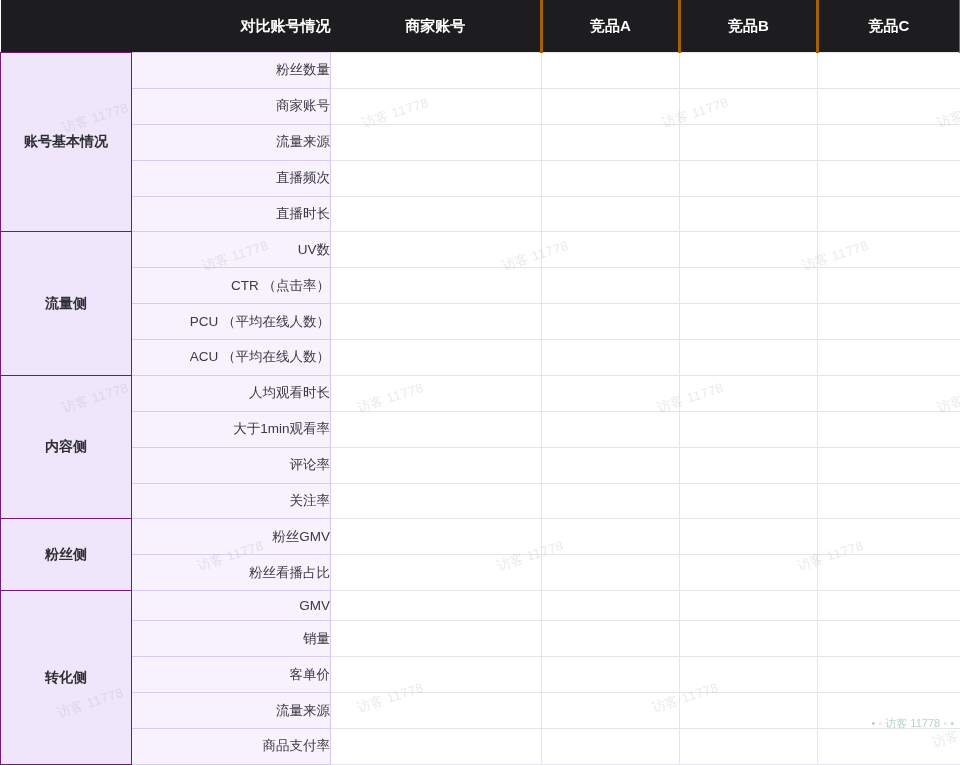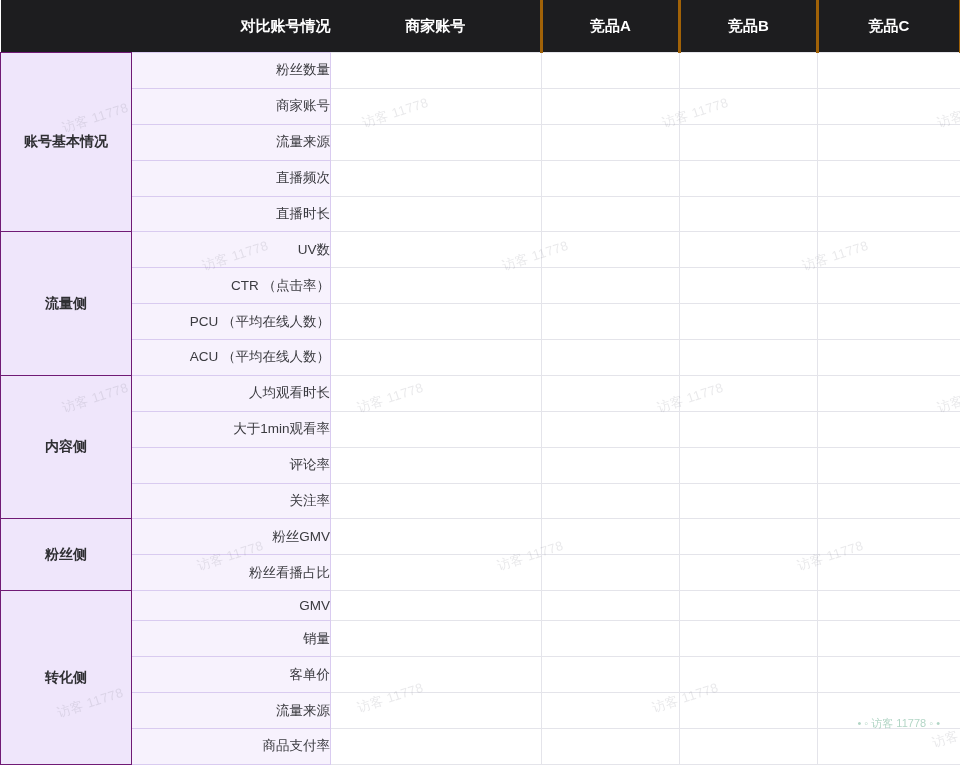--- a/index.html
+++ b/index.html
@@ -287,15 +287,15 @@
       <div class="wm" style="left: 935px; top: 400px;">访客 11778</div>
       <div class="wm" style="left: 195px; top: 558px;">访客 11778</div>
       <div class="wm" style="left: 495px; top: 558px;">访客 11778</div>
       <div class="wm" style="left: 795px; top: 558px;">访客 11778</div>
       <div class="wm" style="left: 55px; top: 705px;">访客 11778</div>
       <div class="wm" style="left: 355px; top: 700px;">访客 11778</div>
       <div class="wm" style="left: 650px; top: 700px;">访客 11778</div>
       <div class="wm" style="left: 930px; top: 735px;">访客 11778</div>
     </div>
 
-  <div class="wm-green" style="right:20px; bottom:34px;margin-top:40px;">• ◦ 访客 11778 ◦ •</div>
+  <div class="wm-green" style="right:6px; bottom:34px;margin-top:40px;">• ◦ 访客 11778 ◦ •</div>
 
 </div>
 
 </body></html>

